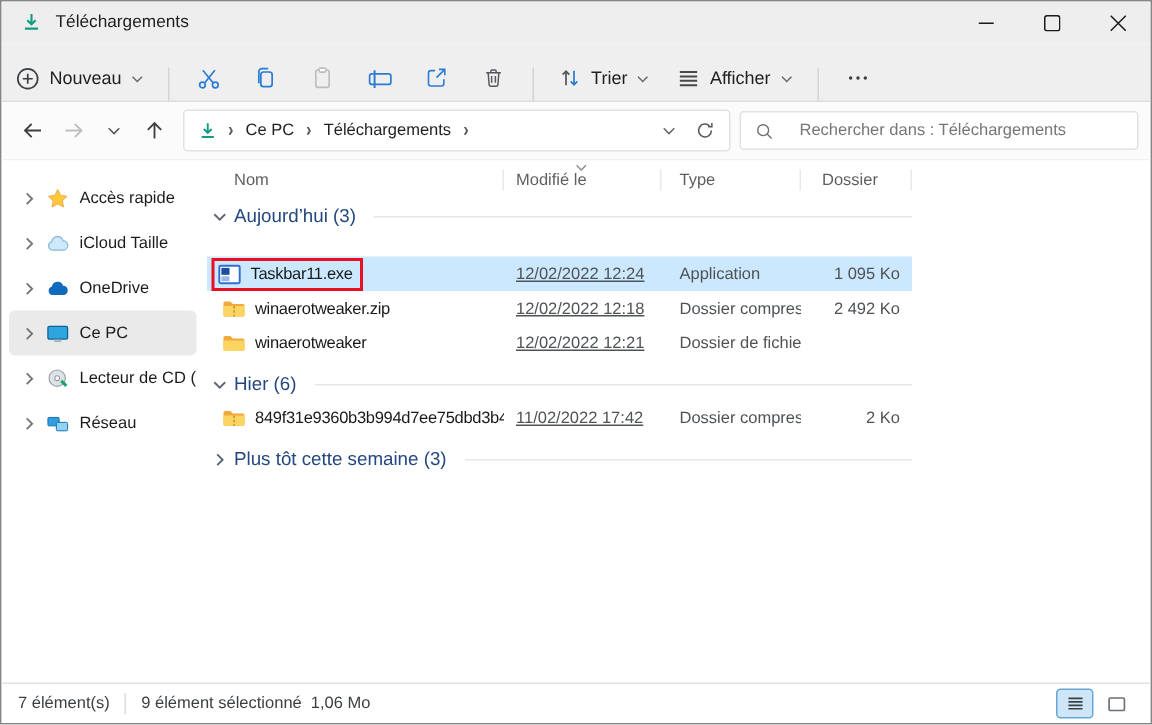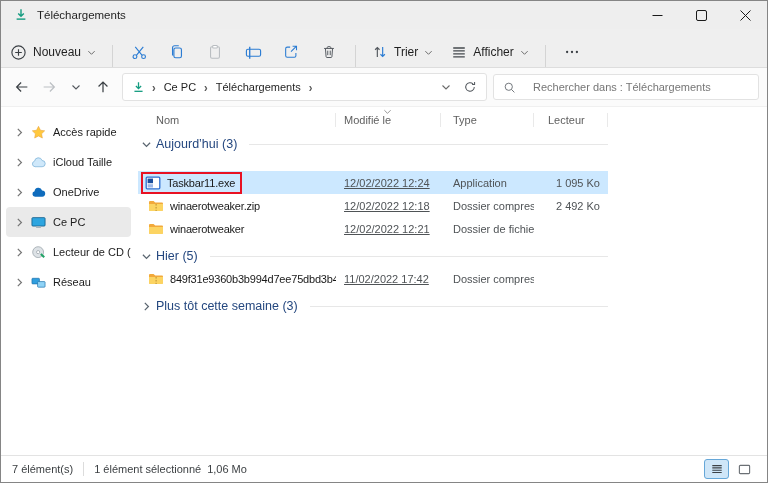--- a/index.html
+++ b/index.html
@@ -401,21 +401,21 @@
           <span class="sort-chev">
             <svg width="9" height="8" viewBox="0 0 10 9">
                 <path d="M1.5 2.5L5 6l3.5-3.5" fill="none" stroke="#8a8a8a" stroke-width="1"></path>
               </svg>
           </span>
         </div>
         <div class="fh-cell c3">
           <span>Type</span>
         </div>
         <div class="fh-cell c4">
-          <span>Lecteur</span>
+          <span>Dossier</span>
         </div>
       </div>
       <div id="filegroups">
           <div class="fgroup">
             <div class="group-hdr">
               <span class="gchev">
                 <svg width="9" height="9" viewBox="0 0 8 8">
                   <path d="M0.8 2.5l3.2 3.2 3.2-3.2" fill="none" stroke="#5a6570" stroke-width="1.1"></path>
                 </svg>
               </span>
@@ -469,36 +469,37 @@
               <div class="fcell fc4"></div>
             </div>
           </div>
           <div class="fgroup">
             <div class="group-hdr">
               <span class="gchev">
                 <svg width="9" height="9" viewBox="0 0 8 8">
                   <path d="M0.8 2.5l3.2 3.2 3.2-3.2" fill="none" stroke="#5a6570" stroke-width="1.1"></path>
                 </svg>
               </span>
-              <span class="glabel">Hier (5)</span>
+              <span class="glabel">Hier (6)</span>
               <span class="gline"></span>
             </div>
             <div class="frow">
               <div class="fcell fc1">
                 <span class="ficon">
                   <svg width="16" height="16" viewBox="0 0 16 16">
                     <path d="M1 4.2C1 3.5 1.5 3 2.2 3h3.4l1.6 1.6h6.6c.7 0 1.2.5 1.2 1.2v6c0 .7-.5 1.2-1.2 1.2H2.2C1.5 13 1 12.5 1 11.8z" fill="#f2a93b"></path>
                     <path d="M1 6h14v5.8c0 .7-.5 1.2-1.2 1.2H2.2C1.5 13 1 12.5 1 11.8z" fill="#fcd462"></path>
                     <path d="M8.1 6v7" stroke="#b98e2f" stroke-width="1" stroke-dasharray="1.6 1.3"></path>
                   </svg>
                 </span>
                 <span class="fname">849f31e9360b3b994d7ee75dbd3b44ff-205...</span>
               </div>
               <div class="fcell fc2">11/02/2022 17:42</div>
               <div class="fcell fc3">Dossier compressé</div>
+              <div class="fcell fc4">2 Ko</div>
             </div>
           </div>
           <div class="fgroup">
             <div class="group-hdr">
               <span class="gchev">
                 <svg width="9" height="9" viewBox="0 0 8 8">
                   <path d="M2.5 0.8l3.2 3.2-3.2 3.2" fill="none" stroke="#5a6570" stroke-width="1.1"></path>
                 </svg>
               </span>
               <span class="glabel">Plus tôt cette semaine (3)</span>
@@ -506,21 +507,21 @@
             </div>
           </div>
         </div>
     </div>
   </div>
 
   <div class="statusbar">
     <span>7 élément(s)</span>
     <span class="sb-sep"></span>
     <span class="sb-sel">
-      <span>1 élément sélectionné</span>
+      <span>9 élément sélectionné</span>
       <span>1,06 Mo</span>
     </span>
     <div class="sb-right">
       <div class="view-btn active">
         <svg width="12" height="12" viewBox="0 0 14 14">
             <g stroke="#3c4146" stroke-width="1.3">
               <path d="M1.5 3h11M1.5 5.7h11M1.5 8.4h11M1.5 11.1h11"></path>
             </g>
           </svg>
       </div>

